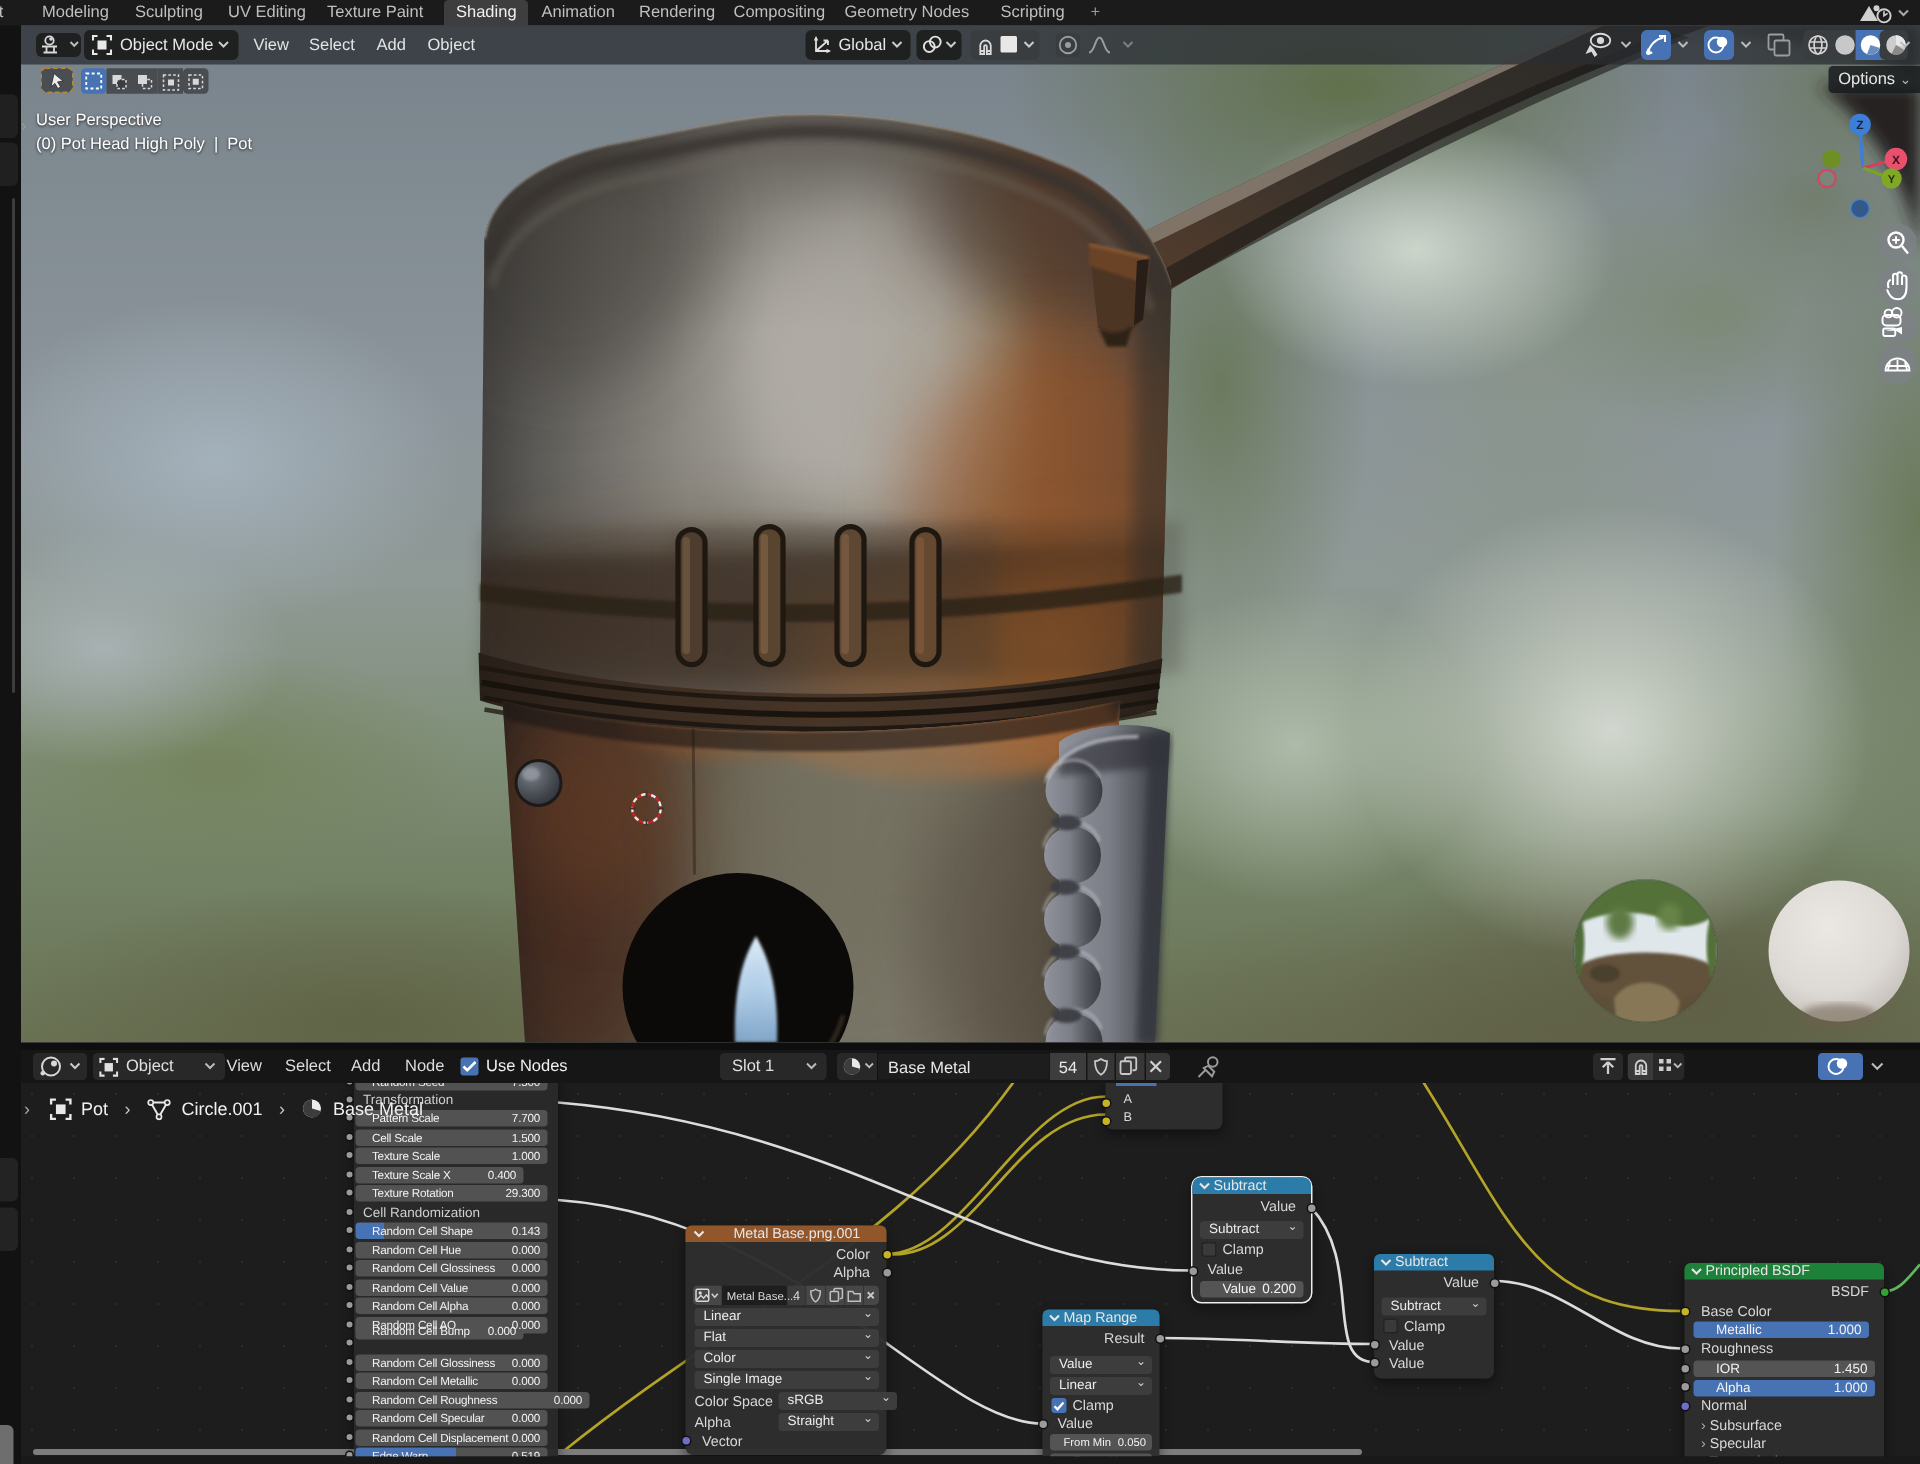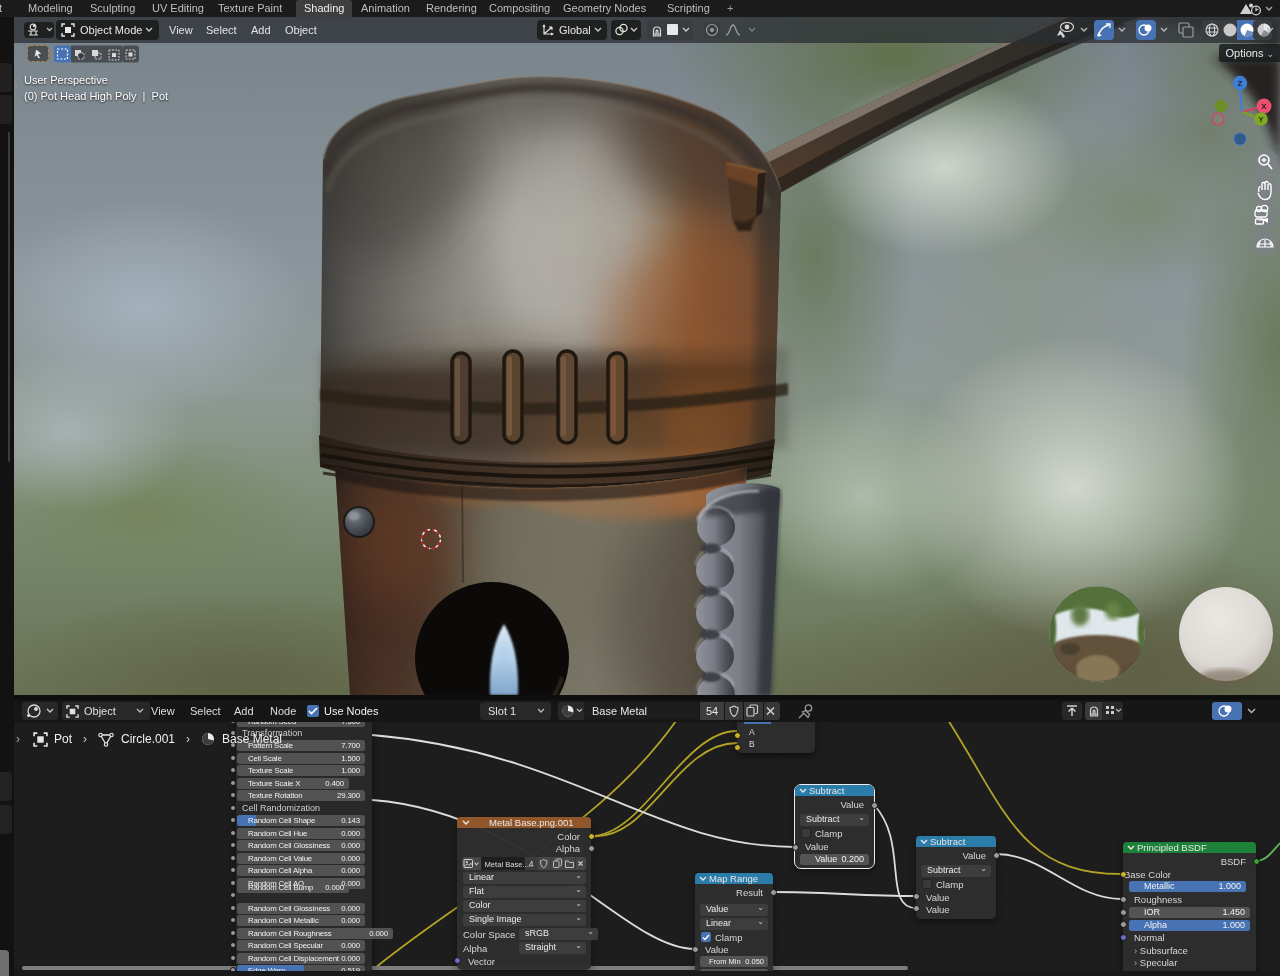--- a/index.html
+++ b/index.html
@@ -826,21 +826,21 @@
     <div class="sock" style="left:898.5px;top:170.5px;background:#9a9a9a"></div>
     <div class="sock" style="left:898.5px;top:182.5px;background:#9a9a9a"></div>
 
     <div class="node" style="left:1109px; top:120px; width:133px; height:140px; background:rgba(45,45,45,0.97); border-radius:5px 5px 0 0;">
       <div class="nhead" style="background:#1e8139;"><span style="margin-left:14px">Principled BSDF</span>
         <svg class="abs" style="left:4px;top:2.5px" width="8" height="6" viewBox="0 0 8 6">
             <path d="M1 1 l3 3 3-3" stroke="#e8e8e8" stroke-width="1.4" fill="none"></path>
           </svg>
       </div>
       <div class="nlab" style="right:10px;top:14px">BSDF</div>
-      <div class="nlab" style="left:1px;top:27px">Base Color</div>
+      <div class="nlab" style="left:11px;top:27px">Base Color</div>
       <div class="slider" style="left:6px;top:39px;width:117px;background:#4772b3;">
           <span class="lab">Metallic</span>
           <span class="val">1.000</span>
         </div>
       <div class="nlab" style="left:11px;top:52px">Roughness</div>
       <div class="slider" style="left:6px;top:65px;width:121px;">
           <span class="lab">IOR</span>
           <span class="val">1.450</span>
         </div>
       <div class="slider" style="left:6px;top:78px;width:121px;background:#4772b3;">

